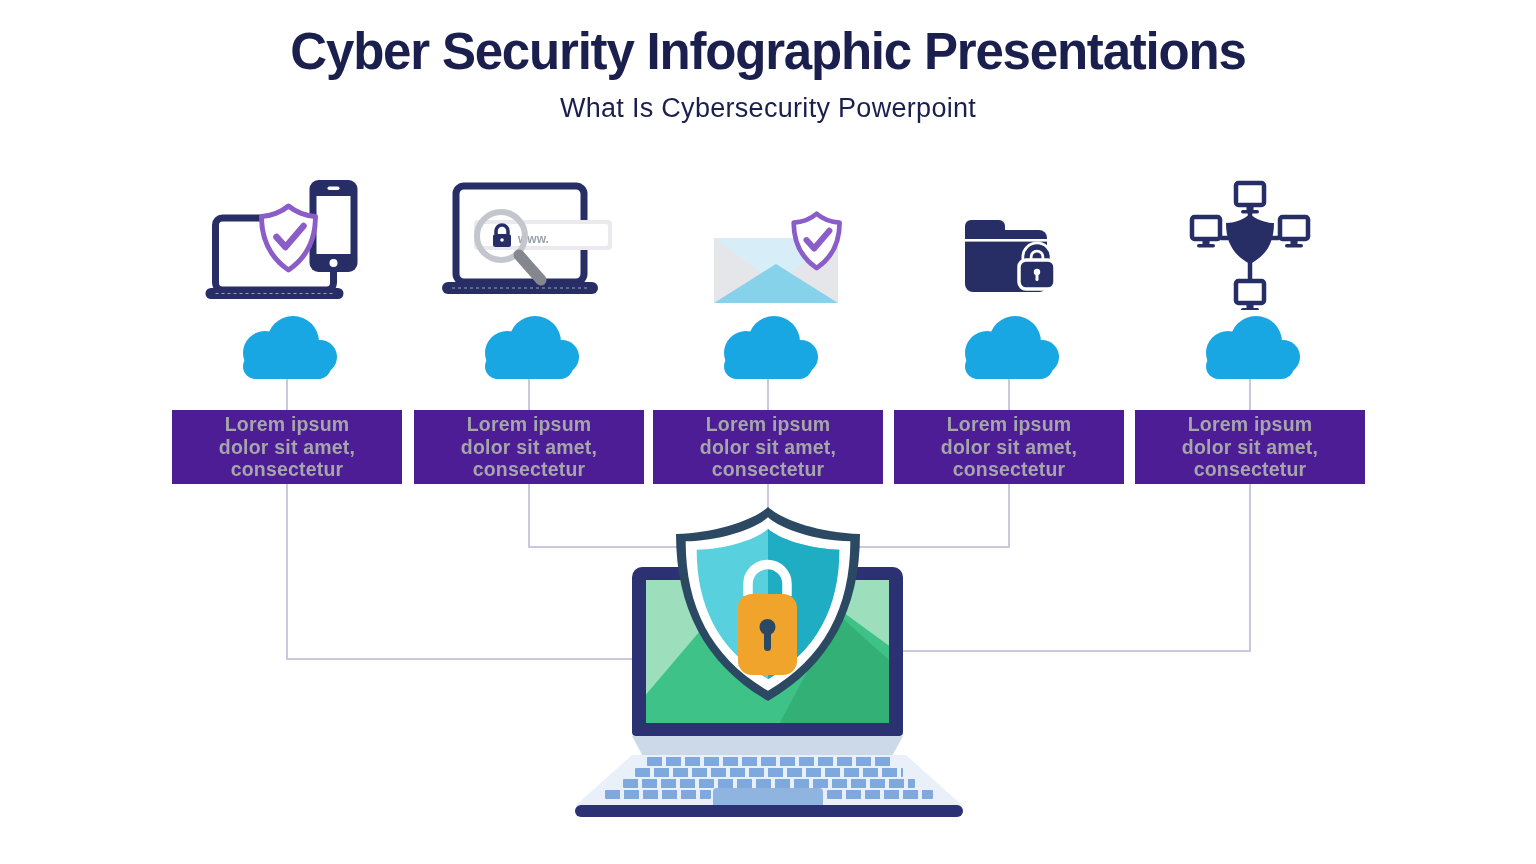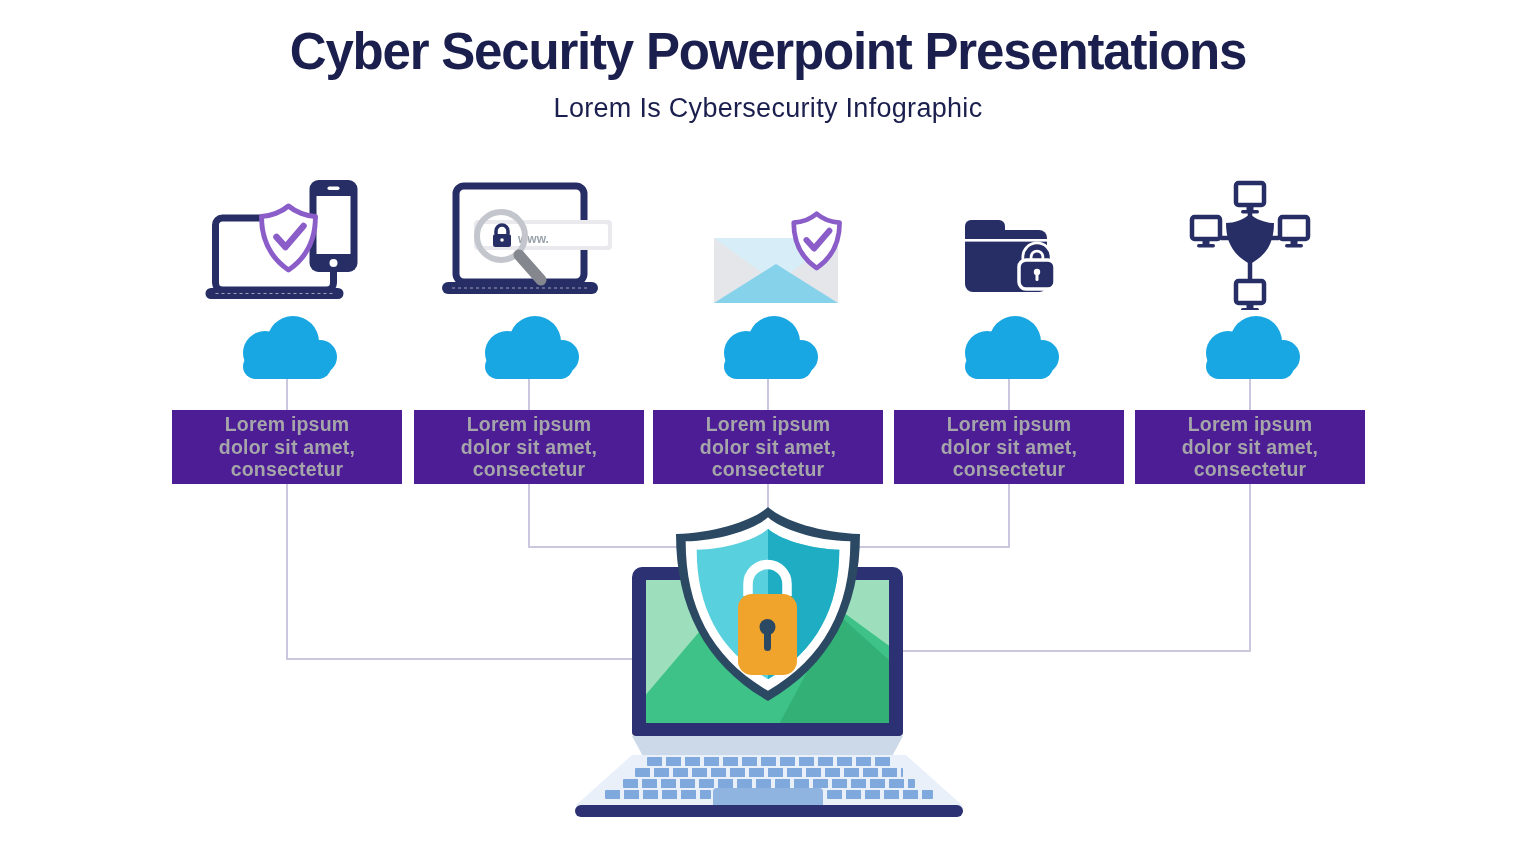--- a/index.html
+++ b/index.html
@@ -62,22 +62,22 @@
     background:#8fb4e0;border-radius:4px 4px 0 0}
   .lp-base{position:absolute;left:575px;top:805px;width:388px;height:12px;z-index:4;
     background:var(--laptop-navy);border-radius:6px}
   .shield-main{position:absolute;left:658px;top:503px;z-index:5}
 </style>
 </head>
 <body>
 
 <div class="canvas">
 
-  <div class="title">Cyber Security Powerpoint Presentations</div>
-  <div class="subtitle">Lorem Is Cybersecurity Infographic</div>
+  <div class="title">Cyber Security Infographic Presentations</div>
+  <div class="subtitle">What Is Cybersecurity Powerpoint</div>
 
   <div class="line vline" style="left:286px;top:376px;height:284px"></div>
   <div class="line vline" style="left:528px;top:376px;height:172px"></div>
   <div class="line vline" style="left:767px;top:376px;height:137px"></div>
   <div class="line vline" style="left:1008px;top:376px;height:172px"></div>
   <div class="line vline" style="left:1249px;top:376px;height:276px"></div>
   <div class="line hline" style="left:286px;top:658px;width:347px"></div>
   <div class="line hline" style="left:528px;top:546px;width:157px"></div>
   <div class="line hline" style="left:851px;top:546px;width:158px"></div>
   <div class="line hline" style="left:903px;top:650px;width:347px"></div>

